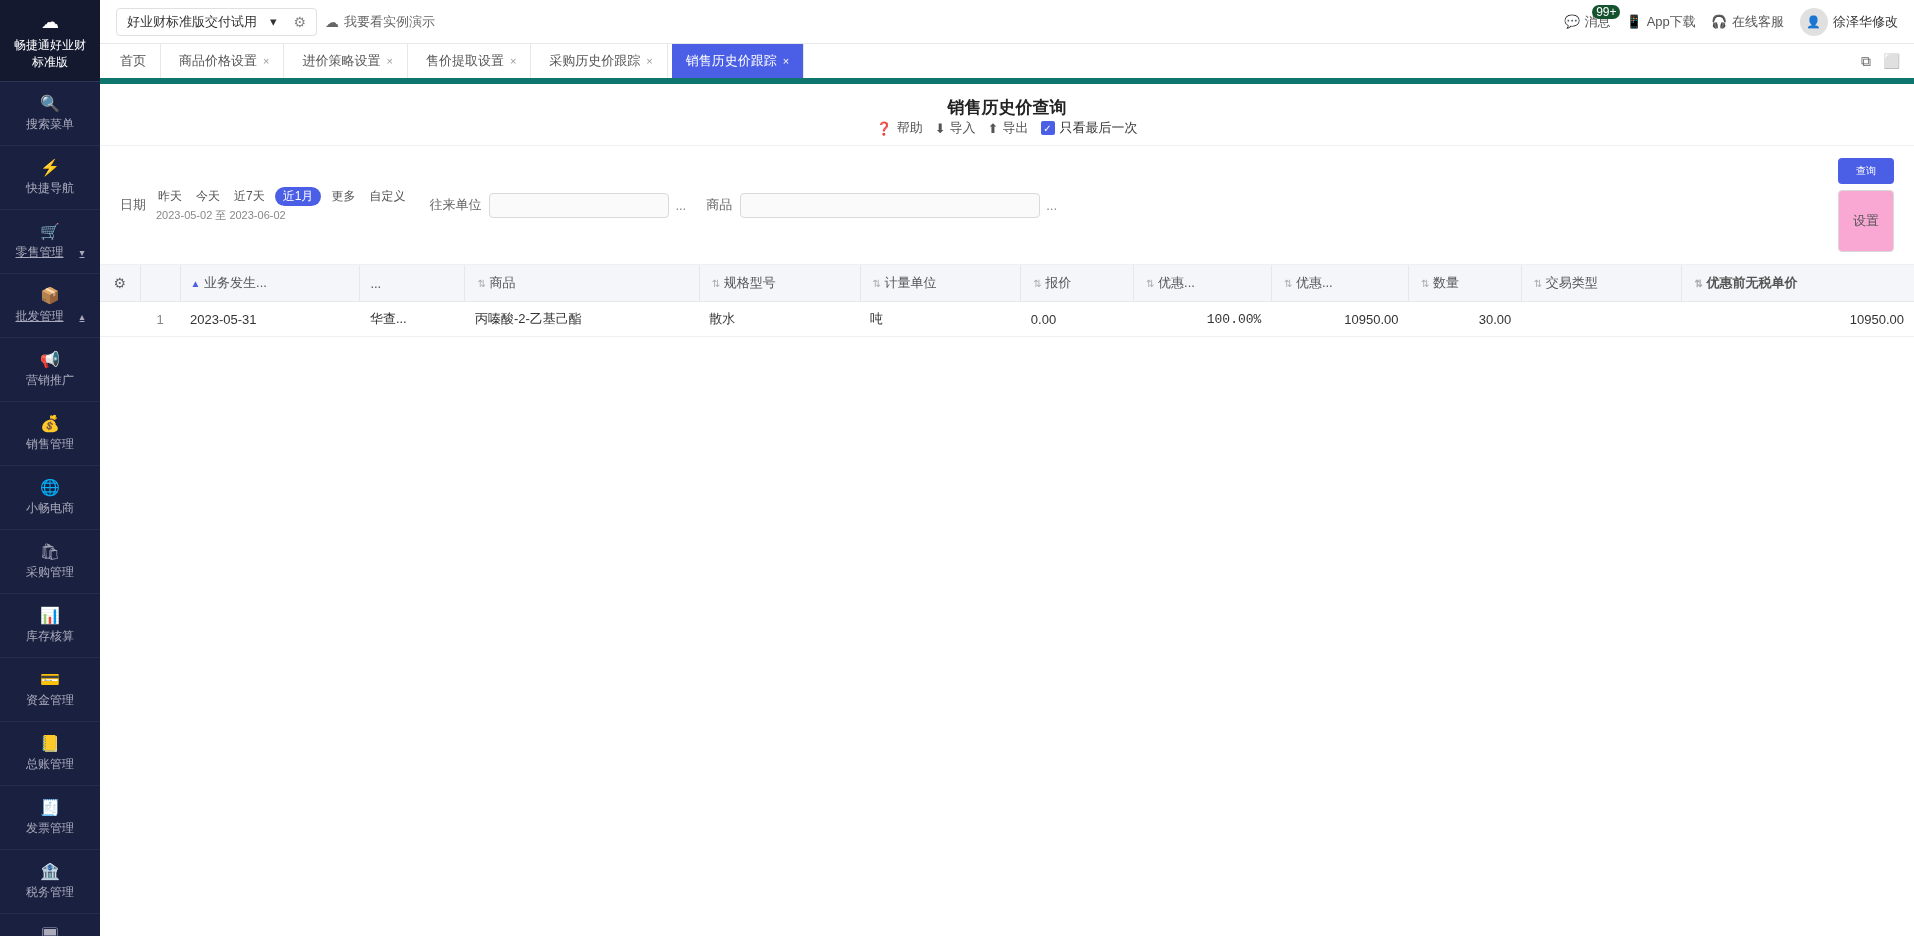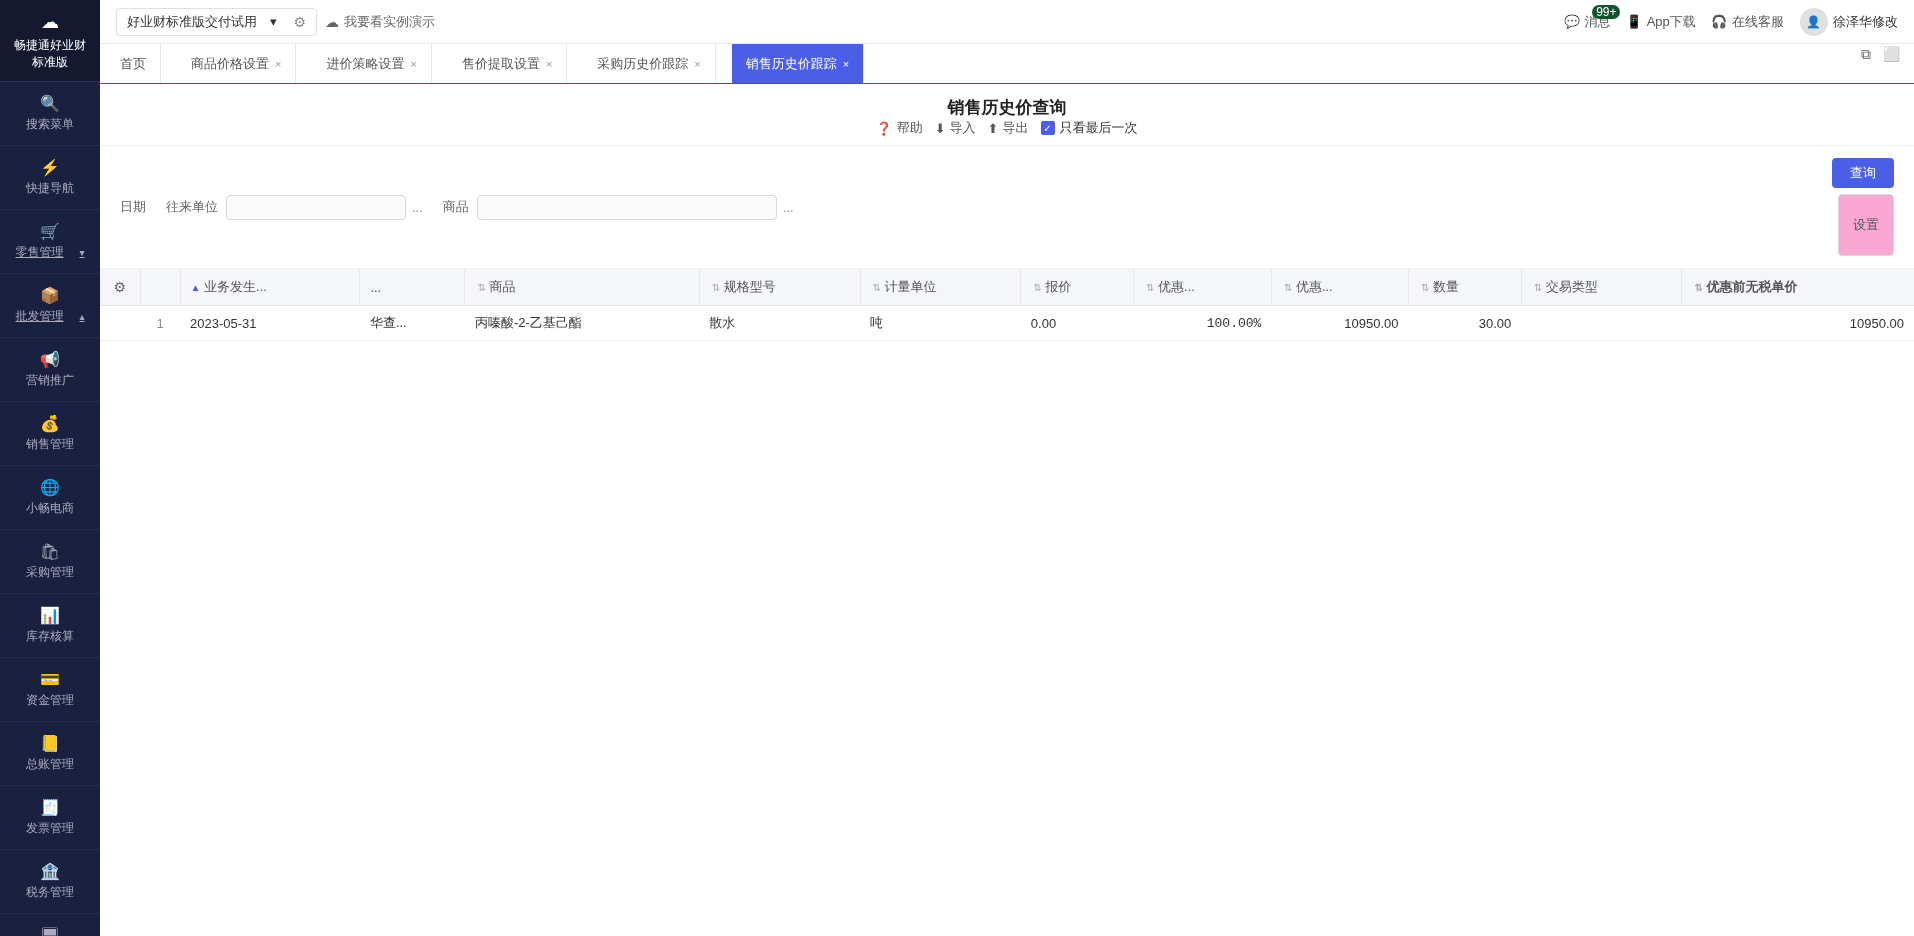--- a/index.html
+++ b/index.html
@@ -128,26 +128,26 @@
       border-radius: 50%;
       display: flex; align-items: center; justify-content: center;
       font-size: 12px;
       color: #666;
     }
 
     
     .tabbar {
       background: #fff;
       display: flex;
-      align-items: flex-start;
+      align-items: center;
       padding: 0 12px;
-      border-bottom: 1px solid #0f766e;
+      border-bottom: 6px solid #0f766e;
       flex-shrink: 0;
       height: 40px;
-      gap: 16px;
+      gap: 4px;
       overflow-x: auto;
     }
     .tab {
       display: flex;
       align-items: center;
       gap: 6px;
       padding: 0 14px;
       height: 40px;
       font-size: 13px;
       cursor: pointer;
@@ -299,21 +299,21 @@
       font-size: 13px;
       color: #888;
       cursor: pointer;
     }
     .query-btn {
       background: #4a5fe6;
       color: #fff;
       border: none;
       border-radius: 4px;
       padding: 6px 18px;
-      font-size: 13px;
+      font-size: 10px;
       cursor: pointer;
     }
     .settings-btn {
       border: 1px solid #d9d9d9;
       background: #f9a8d4;
       border-radius: 4px;
       padding: 21px 14px;
       font-size: 13px;
       cursor: pointer;
       color: #555;
@@ -539,20 +539,31 @@
         <label class="checkbox-label">
           <div class="checkbox-blue">✓</div>
           <span>只看最后一次</span>
         </label>
       </div>
     </div>
 
     <div class="filter-bar">
       <div class="filter-group">
         <span class="filter-label">日期</span>
+        <div class="date-filter">
+          <div class="date-options">
+            <span class="date-opt">昨天</span>
+            <span class="date-opt">今天</span>
+            <span class="date-opt">近7天</span>
+            <span class="date-opt active">近1月</span>
+            <span class="date-opt">更多</span>
+            <span class="date-opt">自定义</span>
+          </div>
+          <div class="date-range">2023-05-02 至 2023-06-02</div>
+        </div>
       </div>
 
       <div class="filter-group">
         <span class="filter-label">往来单位</span>
         <div class="filter-input-group">
           <input class="filter-input" type="text" value="" placeholder="" style="">
           <span class="more-btn">...</span>
         </div>
       </div>
 

